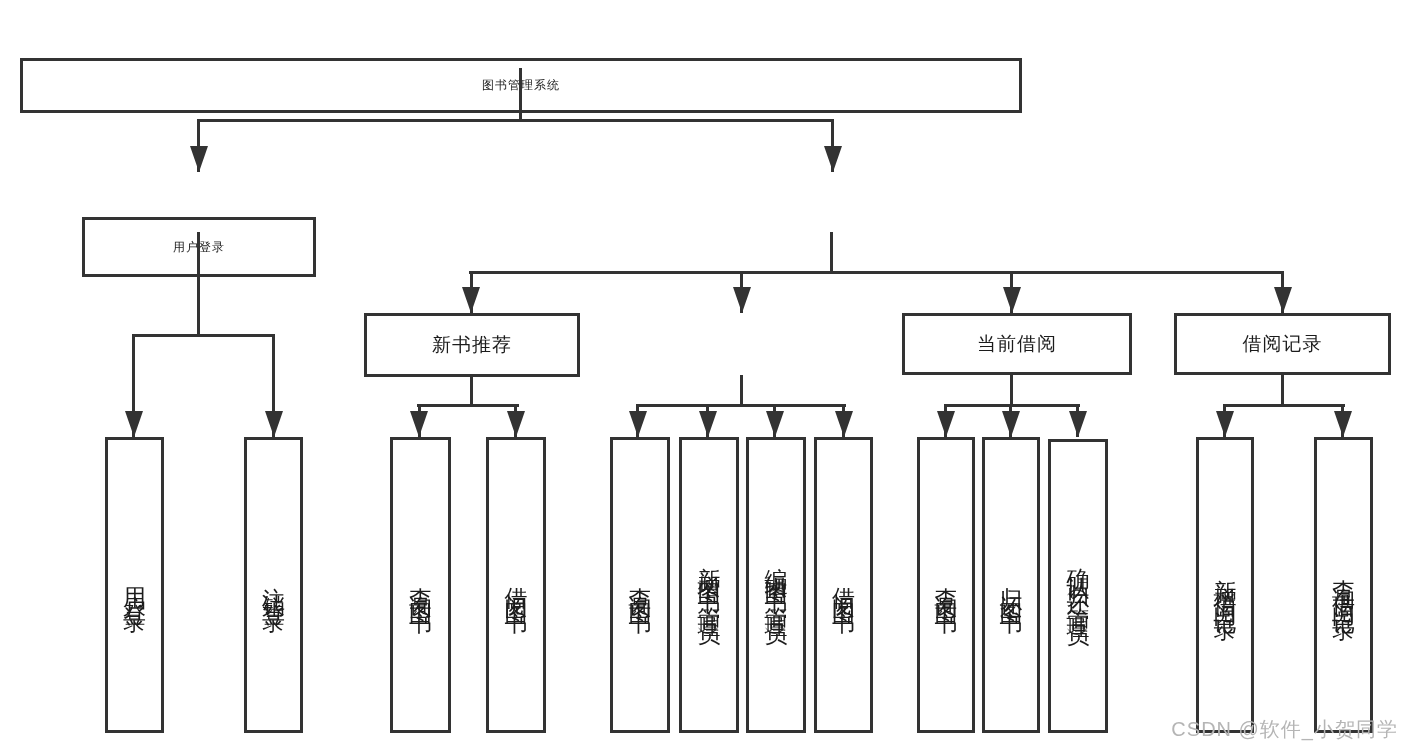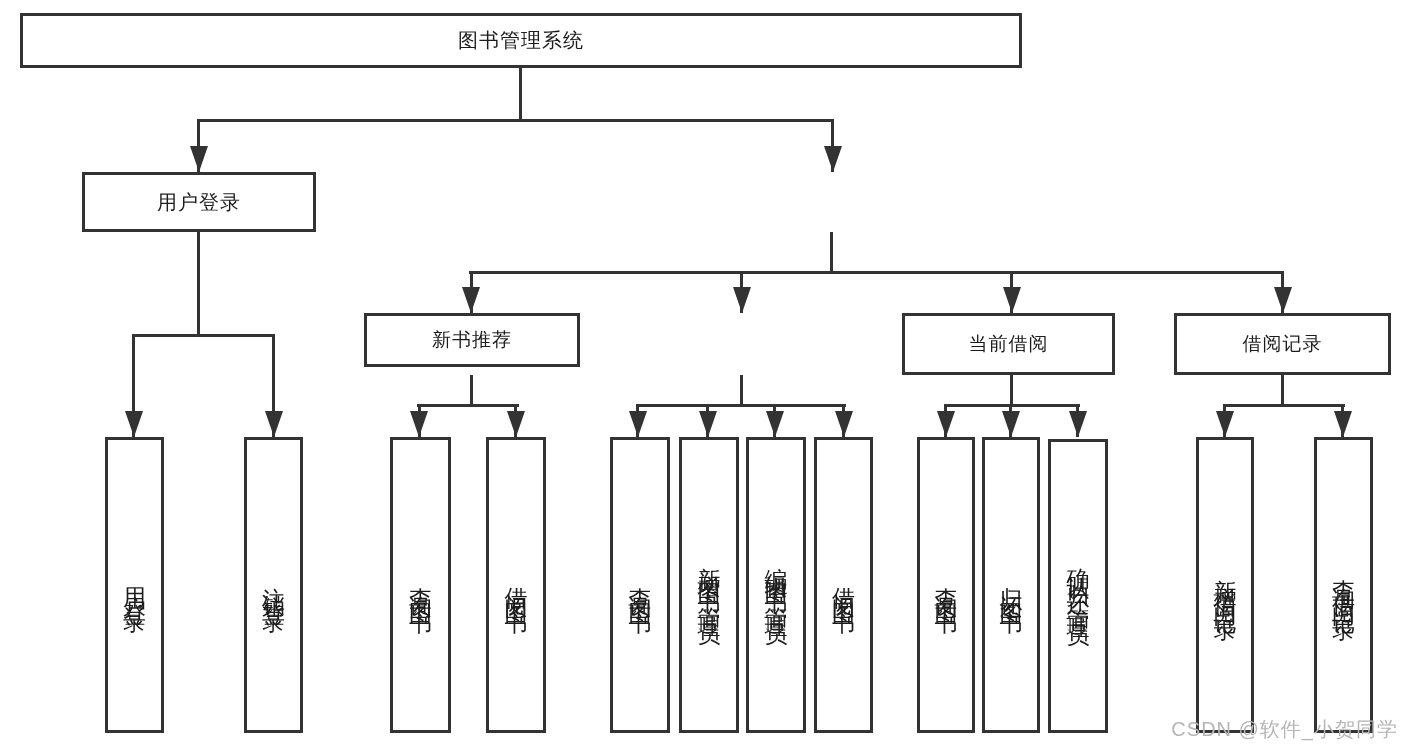--- a/index.html
+++ b/index.html
@@ -20,21 +20,21 @@
   .box{
     position:absolute;
     box-sizing:border-box;
     background:#fff;
     border:3px solid var(--line);
     display:flex;
     align-items:center;
     justify-content:center;
     text-align:center;
   }
-  .h{font-size:20px;letter-spacing:1px;}
+  .h{font-size:12px;letter-spacing:1px;margin-top:45px;}
   .h3{font-size:19px;letter-spacing:1px;}
   .v{
     writing-mode:vertical-rl;
     text-orientation:mixed;
     font-size:23px;
     letter-spacing:8px;
     line-height:1;
   }
   .vline{position:absolute;width:3px;background:var(--line);}
   .hline{position:absolute;height:3px;background:var(--line);}
@@ -84,24 +84,24 @@
   <div class="hline" style="left:469px;top:271px;width:815px"></div>
   <div class="vline" style="left:470px;top:271px;height:42px"></div>
   <div class="arrow" style="left:462px;top:287px"></div>
   <div class="vline" style="left:740px;top:271px;height:42px"></div>
   <div class="arrow" style="left:733px;top:287px"></div>
   <div class="vline" style="left:1010px;top:271px;height:42px"></div>
   <div class="arrow" style="left:1003px;top:287px"></div>
   <div class="vline" style="left:1281px;top:271px;height:42px"></div>
   <div class="arrow" style="left:1274px;top:287px"></div>
 
-  <div class="box h3" style="left:364px;top:313px;width:216px;height:54px">
+  <div class="box h3" style="left:364px;top:313px;width:216px;height:64px">
     <span>新书推荐</span>
   </div>
-  <div class="box h3" style="left:902px;top:313px;width:213px;height:62px">
+  <div class="box h3" style="left:902px;top:313px;width:230px;height:62px">
     <span>当前借阅</span>
   </div>
   <div class="box h3" style="left:1174px;top:313px;width:217px;height:62px">
     <span>借阅记录</span>
   </div>
 
   <div class="vline" style="left:470px;top:375px;height:32px"></div>
   <div class="hline" style="left:417px;top:404px;width:102px"></div>
   <div class="vline" style="left:418px;top:404px;height:33px"></div>
   <div class="arrow" style="left:410px;top:411px"></div>

